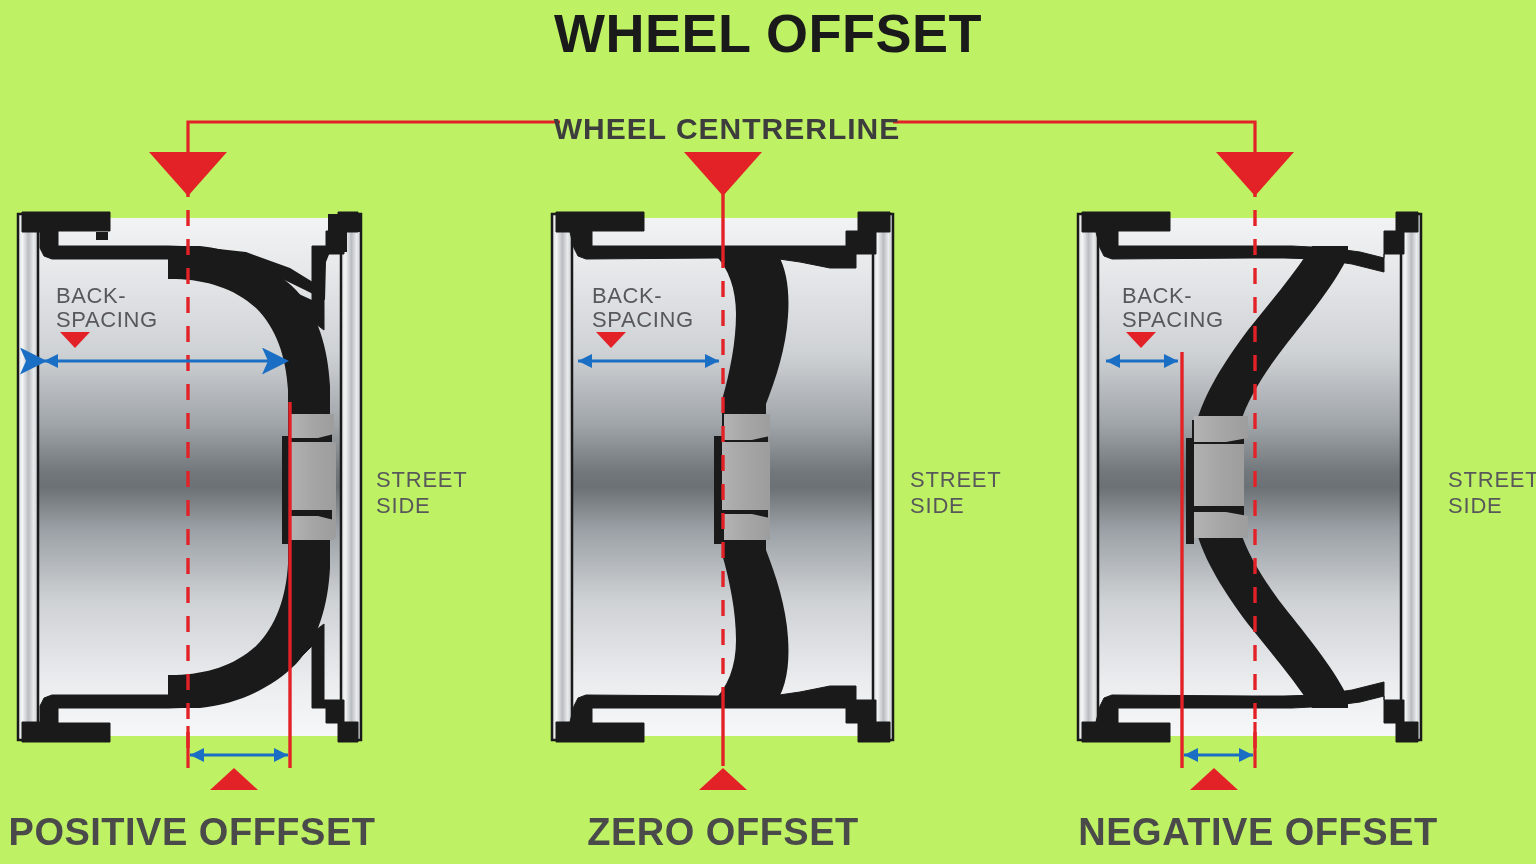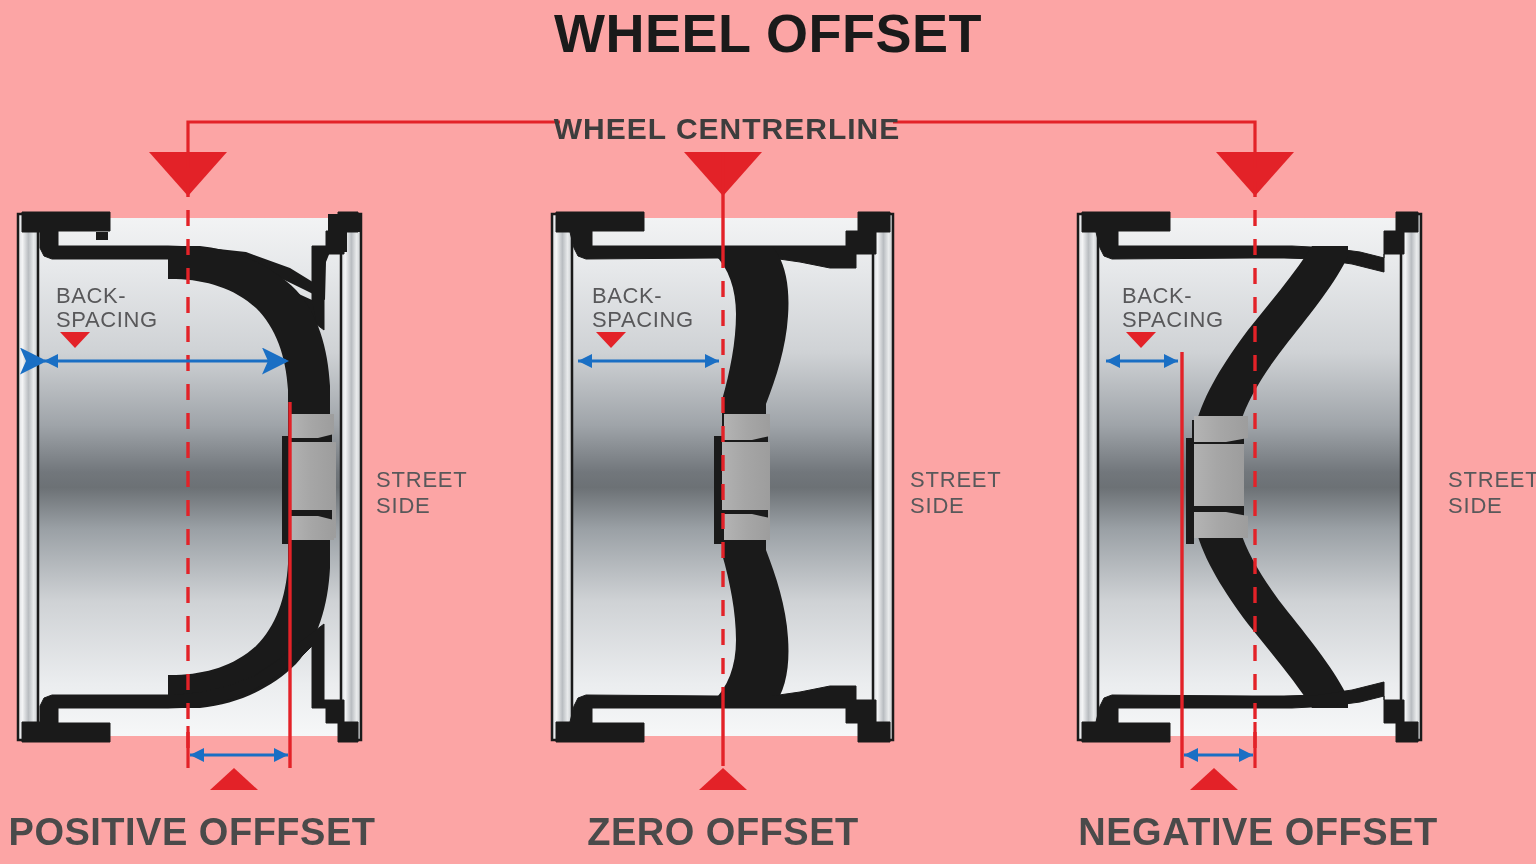--- a/index.html
+++ b/index.html
@@ -11,21 +11,21 @@
   body {
     font-family: "Liberation Sans", sans-serif;
     width: 1536px;
     height: 864px;
     overflow: hidden;
   }
   #stage {
     position: relative;
     width: 1536px;
     height: 864px;
-    background: #fca5a5;
+    background: #bef264;
   }
   #diagram-svg {
     position: absolute;
     left: 0;
     top: 0;
     width: 1536px;
     height: 864px;
   }
   .ttl {
     font-family: "Liberation Sans Narrow", "Liberation Sans", sans-serif;

